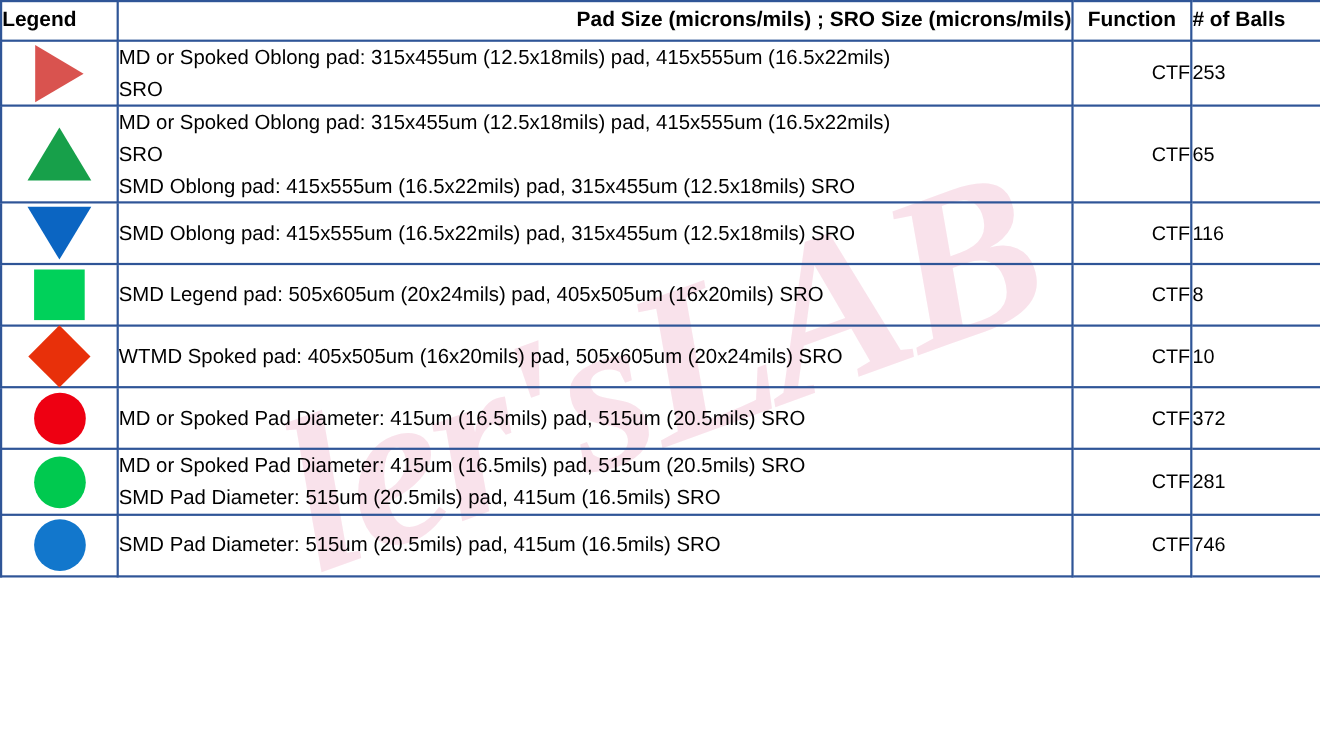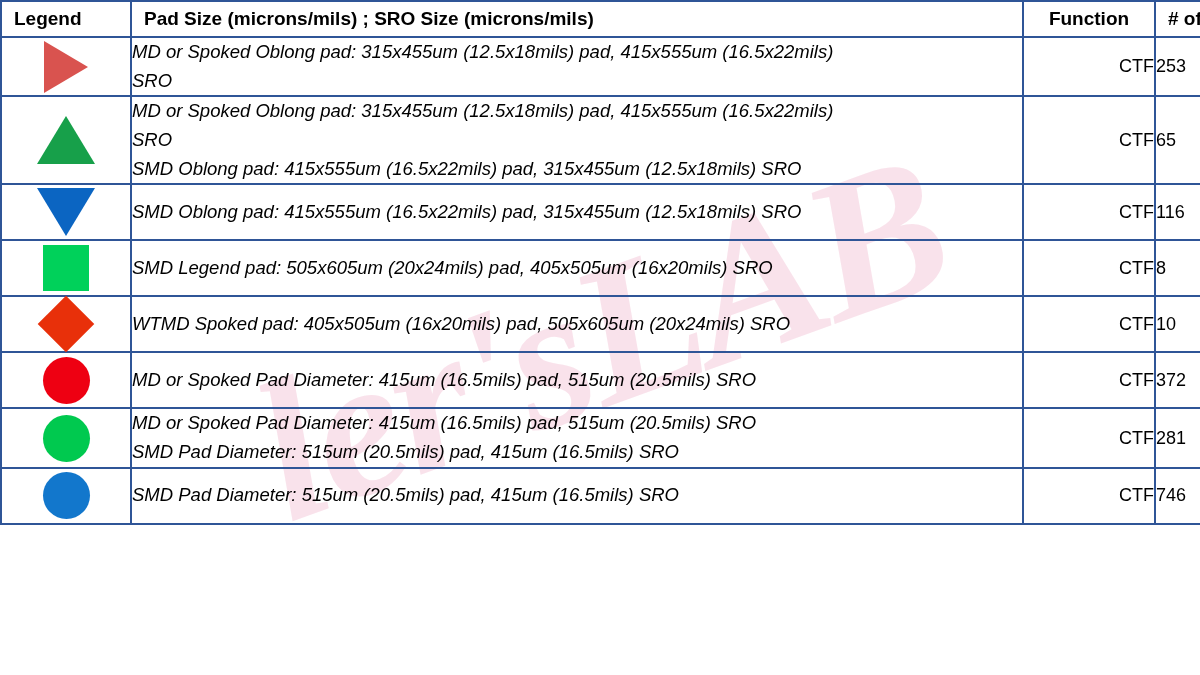--- a/index.html
+++ b/index.html
@@ -52,39 +52,38 @@
     border: 2px solid #2f5597;
     padding: 0;
     vertical-align: middle;
     background: transparent;
   }
   table.legend-table thead th {
     font-size: 19px;
     font-weight: bold;
     color: #000000;
     height: 30px;
-    padding: 2px 12px;
+    padding: 2px 0;
     background: #ffffff;
   }
   th.col-legend { width: 104px; text-align: left; padding-left: 8px; }
-  th.col-desc   { width: 866px; text-align: left; }
+  th.col-desc   { width: 866px; text-align: right; }
   th.col-func   { width: 106px; text-align: center; }
   th.col-balls  { width: 120px; text-align: left; padding-left: 8px; }
 
   td.cell-legend {
     text-align: center;
     vertical-align: middle;
   }
   td.cell-desc {
     font-size: 18.5px;
     color: #000000;
     padding: 6px 10px 6px 12px;
     line-height: 1.55;
     text-align: left;
-    font-style: italic;
   }
   td.cell-func {
     font-size: 18px;
     color: #000000;
     padding-left: 10px;
     text-align: right;
   }
   td.cell-balls {
     font-size: 18px;
     color: #000000;

